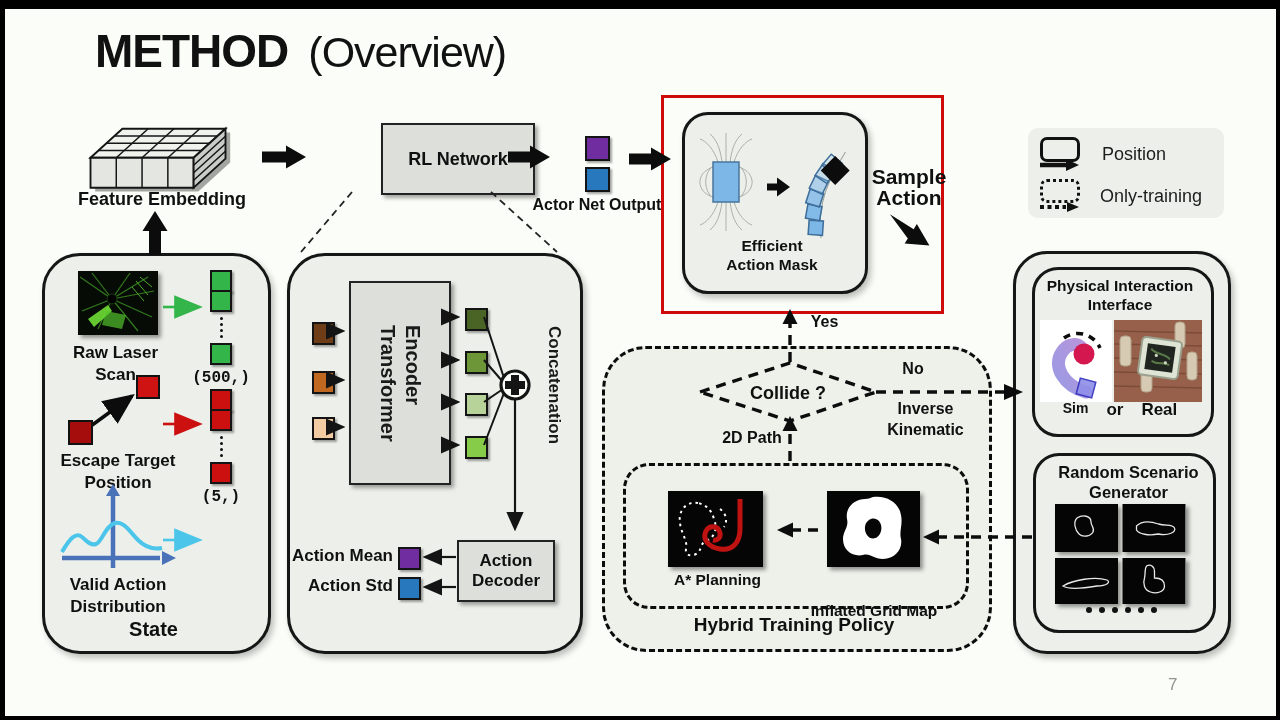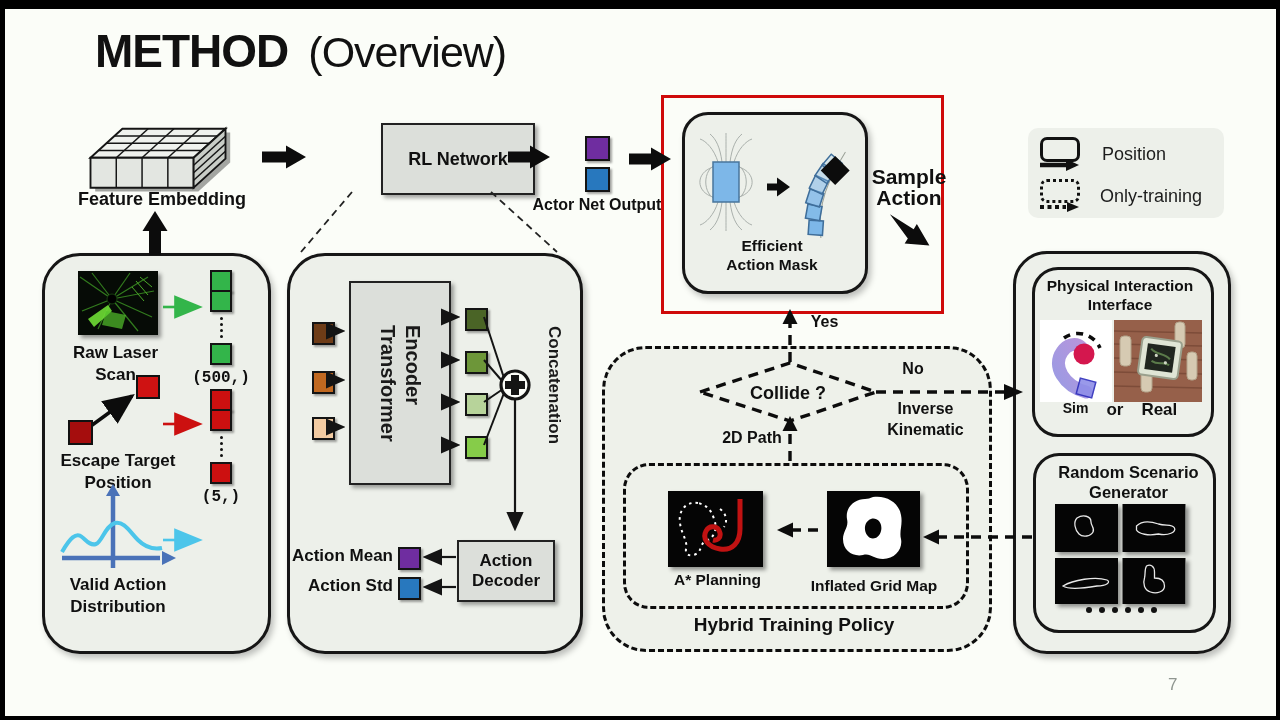--- a/index.html
+++ b/index.html
@@ -213,20 +213,21 @@
     <line x1="55" y1="86" x2="55" y2="12" stroke="#4a72b8" stroke-width="4.5"></line>
     <polygon points="48,14 55,2 62,14" fill="#4a72b8"></polygon>
     <line x1="4" y1="76" x2="102" y2="76" stroke="#4a72b8" stroke-width="4.5"></line>
     <polygon points="104,69 118,76 104,83" fill="#4a72b8"></polygon>
     <path d="M4,70 C12,56 18,50 24,55 C28,58 32,64 38,62 C44,60 47,44 57,41 C66,39 72,50 80,58 C86,64 94,68 104,66" stroke="#4cc5ea" stroke-width="4" fill="none"></path>
   </svg>
   <div class="abs lbl" style="left:43px;top:574px;width:150px;font-size:17px;line-height:22px;">
     <div>Valid Action</div>
     <div>Distribution</div>
   </div>
+  <div class="abs lbl" style="left:42px;top:618px;width:223px;font-size:20px;">State</div>
 
   <div class="abs box" style="left:287px;top:253px;width:290px;height:395px;"></div>
   <div class="abs sq" style="left: 312px; top: 322px; background-color: rgb(110, 60, 23);"></div>
   <div class="abs sq" style="left: 312px; top: 371px; background-color: rgb(192, 104, 32);"></div>
   <div class="abs sq" style="left: 312px; top: 417px; background-color: rgb(242, 203, 162);"></div>
 
   <div class="abs gbox" style="left:349px;top:281px;width:98px;height:200px;">
     <div style="display:flex;gap:2px;">
       <span class="vtext" style="font-size:20px;">Transformer</span>
       <span class="vtext" style="font-size:20px;">Encoder</span>
@@ -269,21 +270,21 @@
     <path d="M30,12 C18,10 10,20 12,32 C13,42 20,50 18,58 C17,64 22,66 28,63 C34,60 32,52 38,50 C46,47 50,38 46,28 C43,18 38,14 30,12 Z" stroke="#fff" stroke-width="2" stroke-dasharray="2.5 4" fill="none"></path>
     <path d="M52,18 C58,22 60,30 56,36" stroke="#fff" stroke-width="2" stroke-dasharray="2.5 4" fill="none"></path>
     <path d="M72,8 L72,38 C72,52 64,60 52,58 C40,56 34,48 38,40 C41,34 50,34 52,42 C53,47 49,50 45,49" stroke="#c11212" stroke-width="5" fill="none"></path>
   </svg>
   <svg class="abs imgshadow" style="left:827px;top:491px;" width="93" height="76" viewBox="0 0 93 76">
     <rect width="93" height="76" fill="#050505"></rect>
     <path fill-rule="evenodd" fill="#fff" d="M46,6 C60,4 72,12 74,24 C76,34 72,40 74,48 C76,58 68,68 56,68 C46,68 44,62 36,64 C26,66 16,60 16,48 C16,40 22,36 20,28 C18,16 28,8 38,8 C41,8 43,7 46,6 Z
          M44,28 C50,26 56,32 54,40 C52,48 44,50 40,44 C36,38 38,30 44,28 Z"></path>
   </svg>
   <div class="abs lbl" style="left:655px;top:571px;width:125px;font-size:15.5px;">A* Planning</div>
-  <div class="abs lbl" style="left:795px;top:577px;width:158px;font-size:15.5px;">Inflated Grid Map</div>
+  <div class="abs lbl" style="left:795px;top:602px;width:158px;font-size:15.5px;">Inflated Grid Map</div>
   <div class="abs lbl" style="left:644px;top:614px;width:300px;font-size:19px;">Hybrid Training Policy</div>
 
   <div class="abs box" style="left:1013px;top:251px;width:212px;height:397px;border-radius:34px;"></div>
   <div class="abs innerbox" style="left:1032px;top:267px;width:176px;height:164px;"></div>
   <div class="abs lbl" style="left:1032px;top:276px;width:176px;font-size:15.5px;line-height:19px;">
     <div>Physical Interaction</div>
     <div>Interface</div>
   </div>
   <svg class="abs" style="left:1040px;top:320px;" width="72" height="82" viewBox="0 0 72 82">
     <defs>

